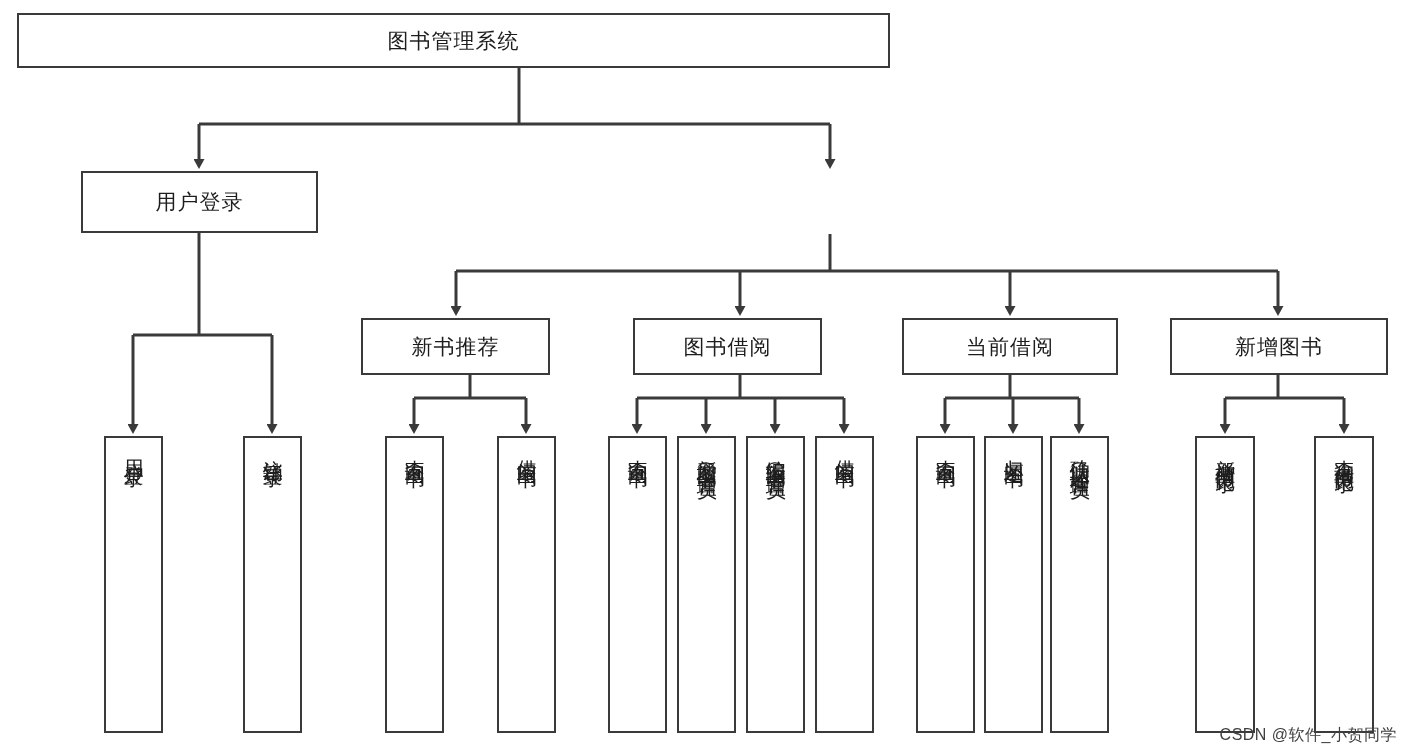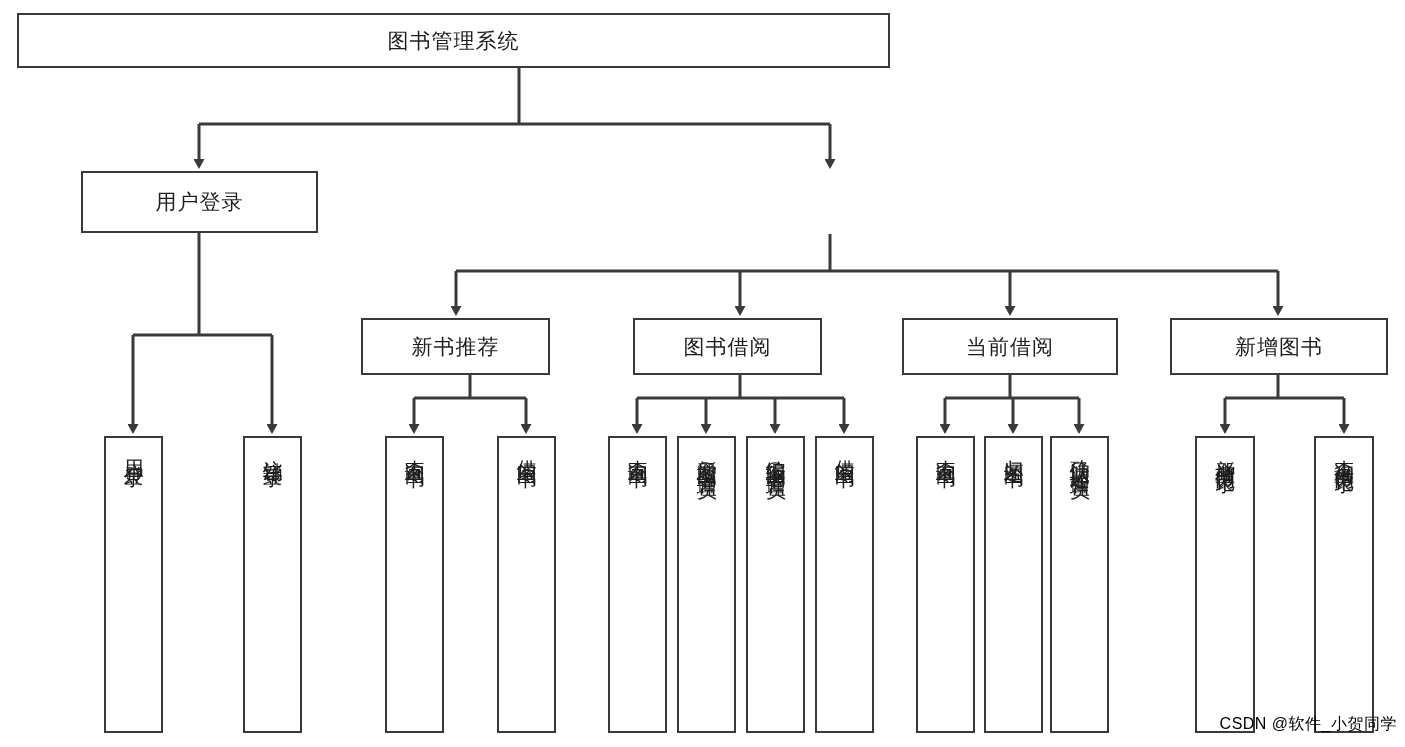--- a/index.html
+++ b/index.html
@@ -49,23 +49,23 @@
   .node.vert .vlabel {
     writing-mode: vertical-rl;
     text-orientation: upright;
     line-height: 1.08;
     letter-spacing: 3px;
     white-space: nowrap;
   }
   #watermark {
     position: absolute;
     right: 8px;
-    bottom: 12px;
+    bottom: 1px;
     font-size: 16px;
-    color: #000000;
+    color: #404040;
     z-index: 5;
     letter-spacing: 0.5px;
     white-space: nowrap;
     margin-top: 28px;
   }
 </style>
 </head>
 <body>
 
 <div id="canvas">

